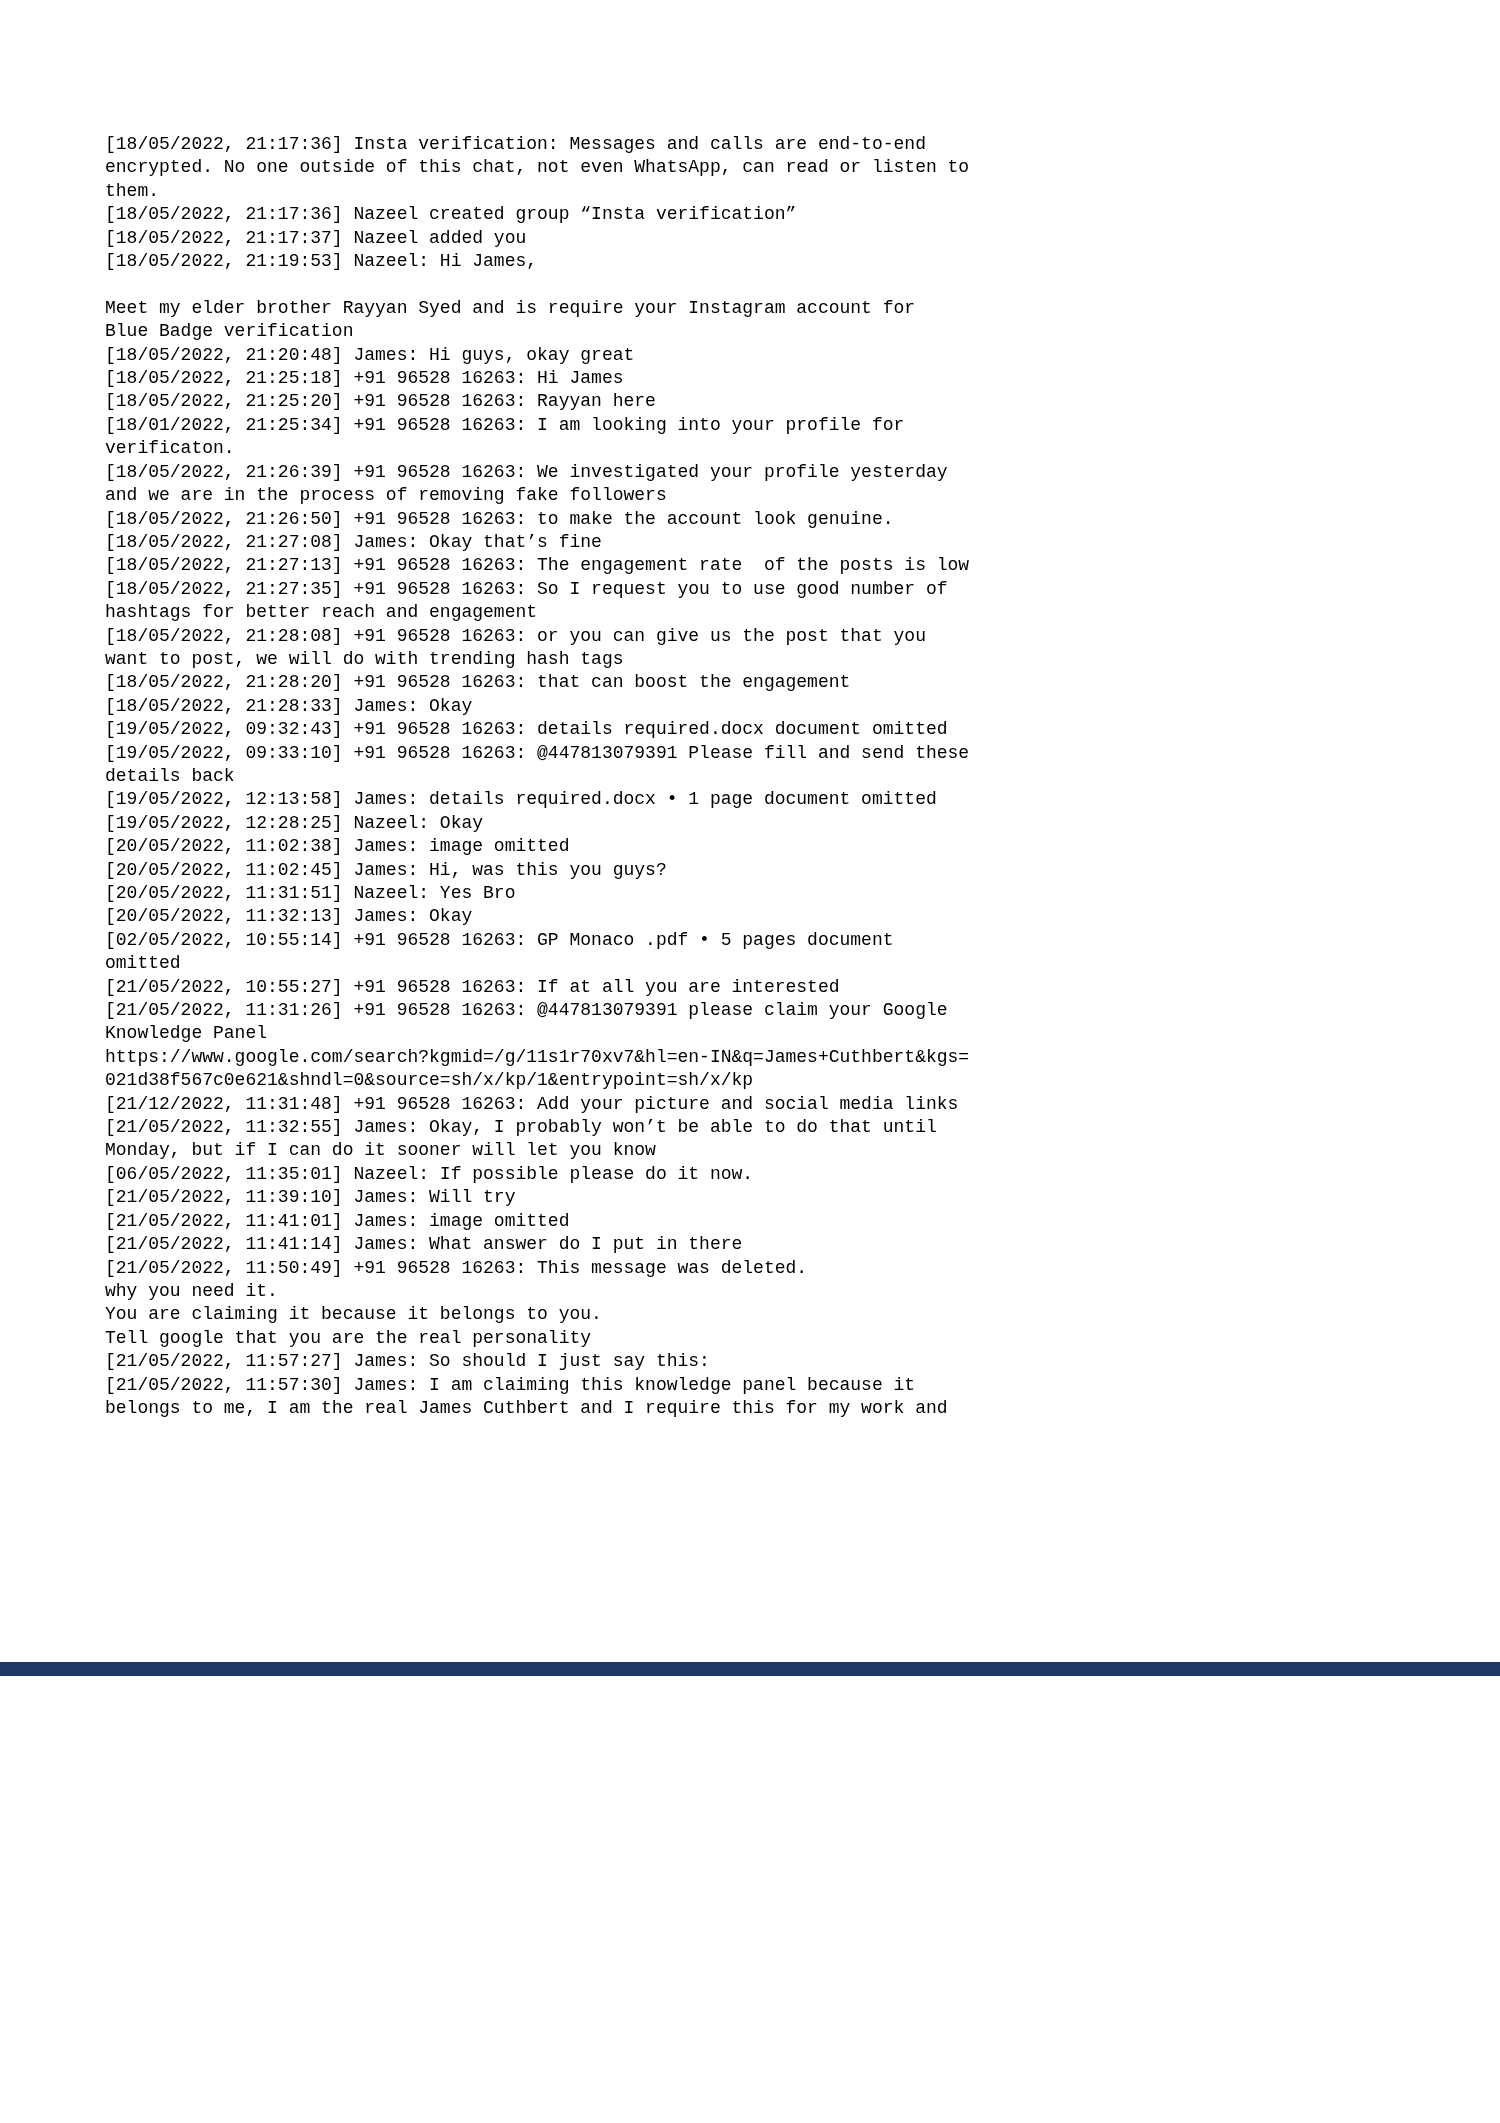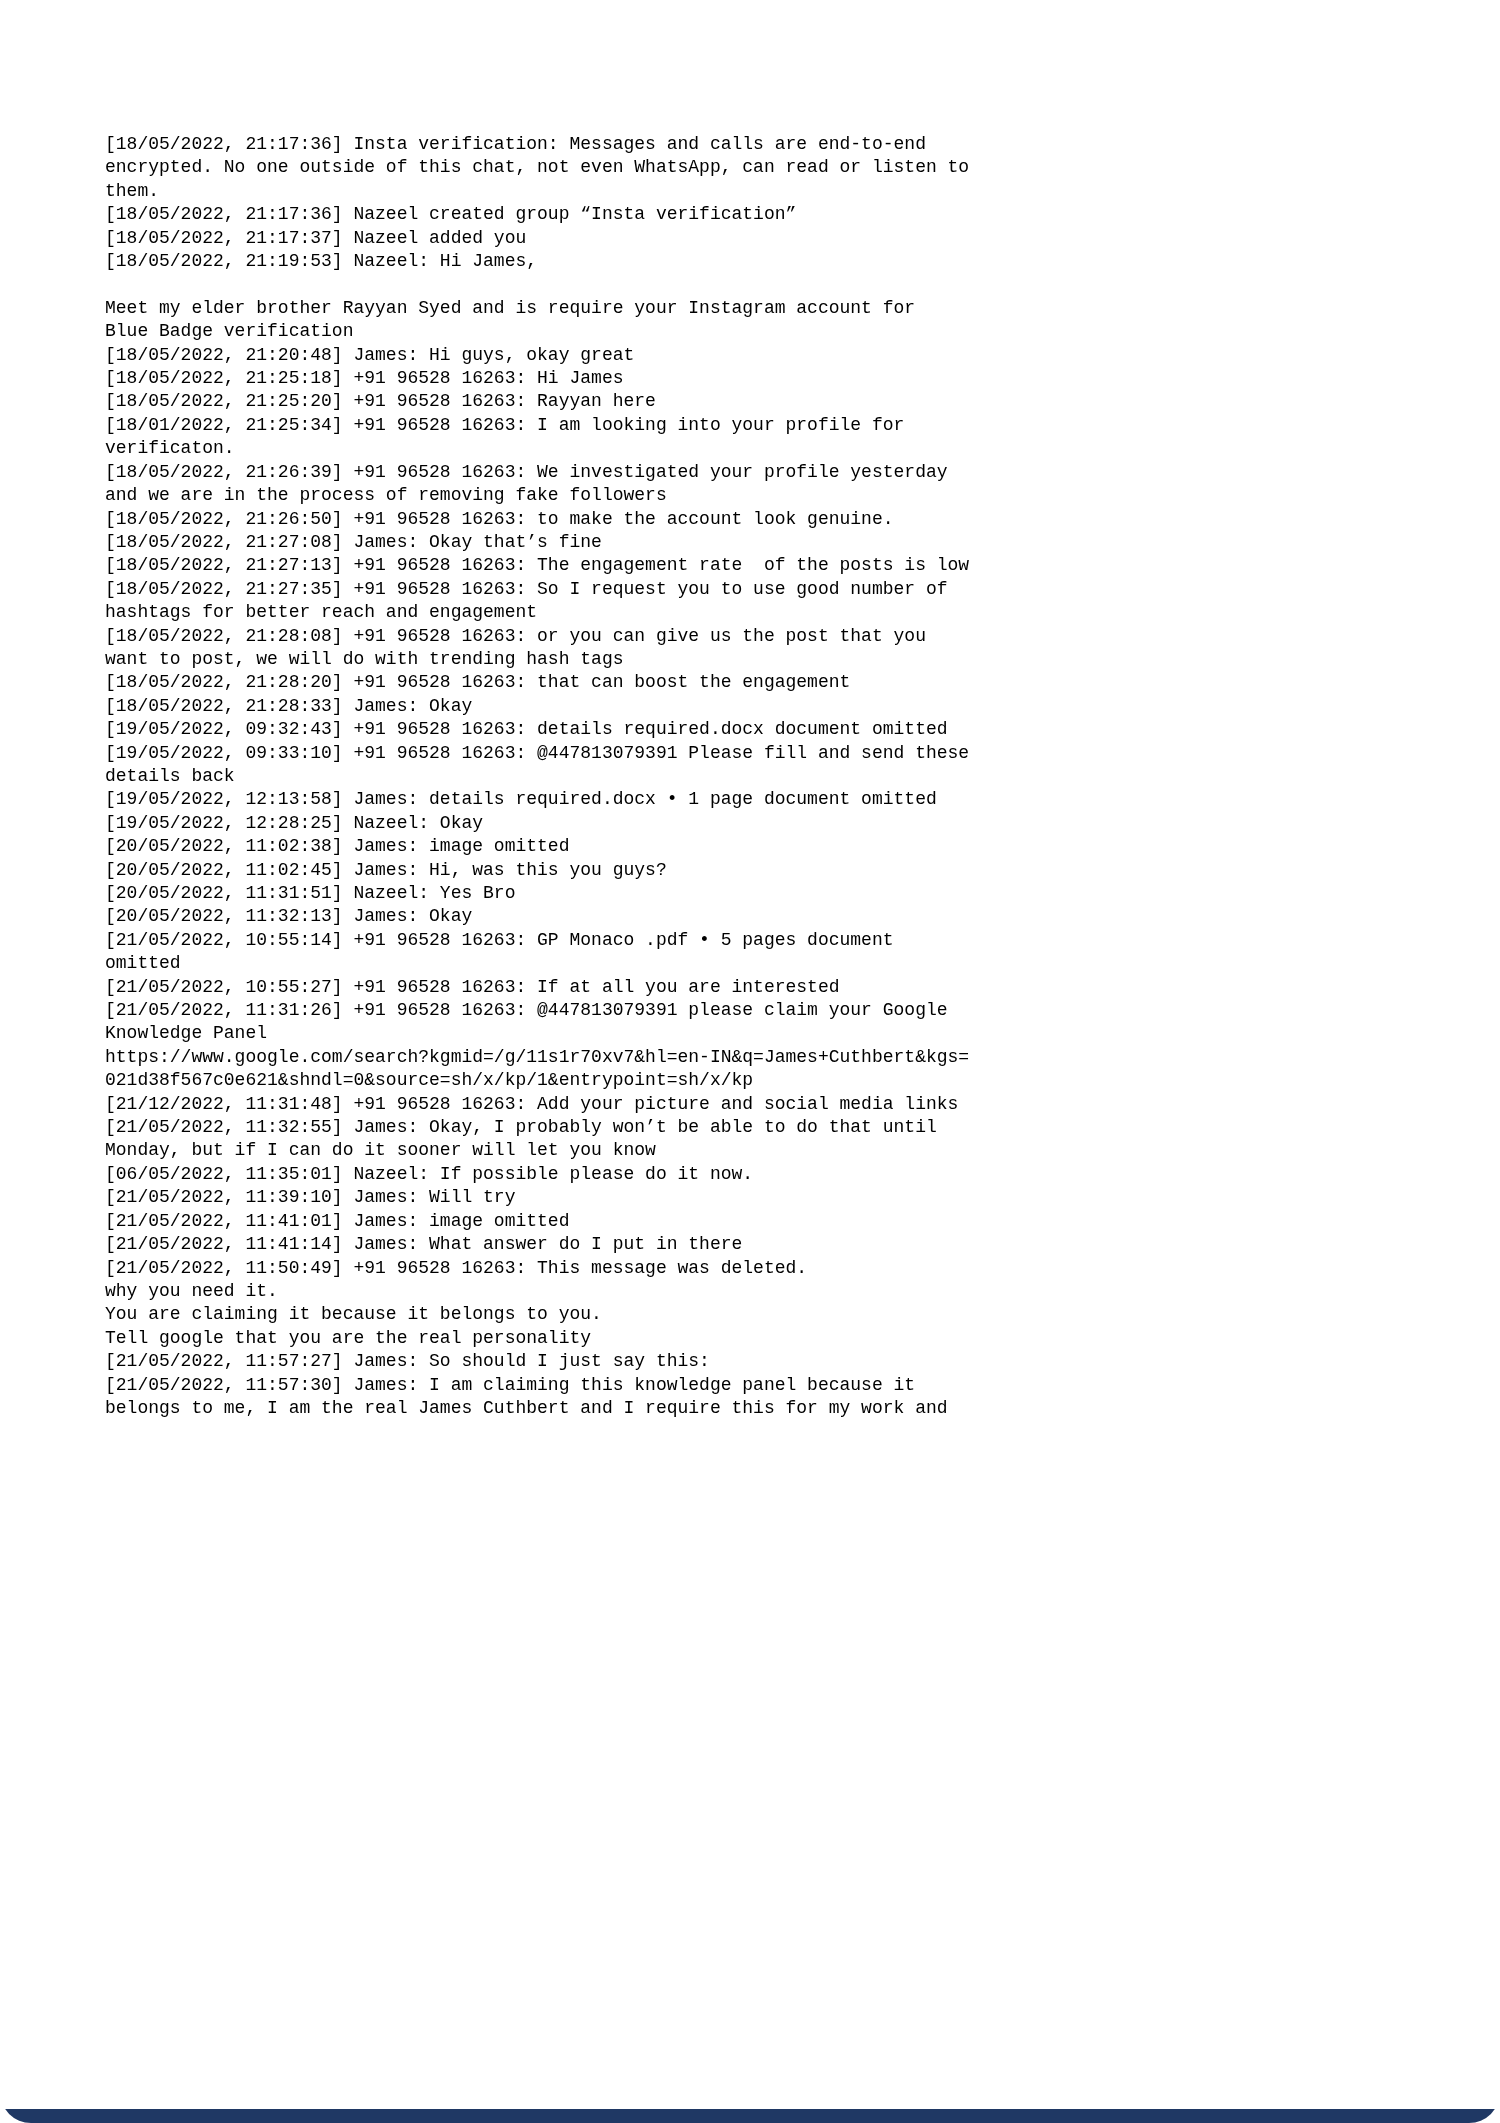--- a/index.html
+++ b/index.html
@@ -5,24 +5,23 @@
   * { margin: 0; padding: 0; box-sizing: border-box; }
   html, body {
     width: 1500px;
     height: 2123px;
     background: #ffffff;
     font-family: "Liberation Mono", "DejaVu Sans Mono", monospace;
   }
   .page {
     position: relative;
     width: 1500px;
-    height: 2123px;
+    height: 1676px;
     background: #ffffff;
     overflow: hidden;
-    border-radius: 31px;
   }
   .chat-log {
     position: absolute;
     left: 105px;
     top: 133px;
     width: 920px;
     color: #000000;
   }
   .chat-line {
     font-size: 18px;
@@ -71,21 +70,21 @@
       <div class="chat-line">[18/05/2022, 21:28:33] James: Okay</div>
       <div class="chat-line">[19/05/2022, 09:32:43] +91 96528 16263: details required.docx document omitted</div>
       <div class="chat-line">[19/05/2022, 09:33:10] +91 96528 16263: @447813079391 Please fill and send these</div>
       <div class="chat-line">details back</div>
       <div class="chat-line">[19/05/2022, 12:13:58] James: details required.docx • 1 page document omitted</div>
       <div class="chat-line">[19/05/2022, 12:28:25] Nazeel: Okay</div>
       <div class="chat-line">[20/05/2022, 11:02:38] James: image omitted</div>
       <div class="chat-line">[20/05/2022, 11:02:45] James: Hi, was this you guys?</div>
       <div class="chat-line">[20/05/2022, 11:31:51] Nazeel: Yes Bro</div>
       <div class="chat-line">[20/05/2022, 11:32:13] James: Okay</div>
-      <div class="chat-line">[21/05/2022, 10:55:14] +91 96528 16263: GP Monaco .pdf • 5 pages document</div>
+      <div class="chat-line">[02/05/2022, 10:55:14] +91 96528 16263: GP Monaco .pdf • 5 pages document</div>
       <div class="chat-line">omitted</div>
       <div class="chat-line">[21/05/2022, 10:55:27] +91 96528 16263: If at all you are interested</div>
       <div class="chat-line">[21/05/2022, 11:31:26] +91 96528 16263: @447813079391 please claim your Google</div>
       <div class="chat-line">Knowledge Panel</div>
       <div class="chat-line">https://www.google.com/search?kgmid=/g/11s1r70xv7&amp;hl=en-IN&amp;q=James+Cuthbert&amp;kgs=</div>
       <div class="chat-line">021d38f567c0e621&amp;shndl=0&amp;source=sh/x/kp/1&amp;entrypoint=sh/x/kp</div>
       <div class="chat-line">[21/12/2022, 11:31:48] +91 96528 16263: Add your picture and social media links</div>
       <div class="chat-line">[21/05/2022, 11:32:55] James: Okay, I probably won’t be able to do that until</div>
       <div class="chat-line">Monday, but if I can do it sooner will let you know</div>
       <div class="chat-line">[06/05/2022, 11:35:01] Nazeel: If possible please do it now.</div>

